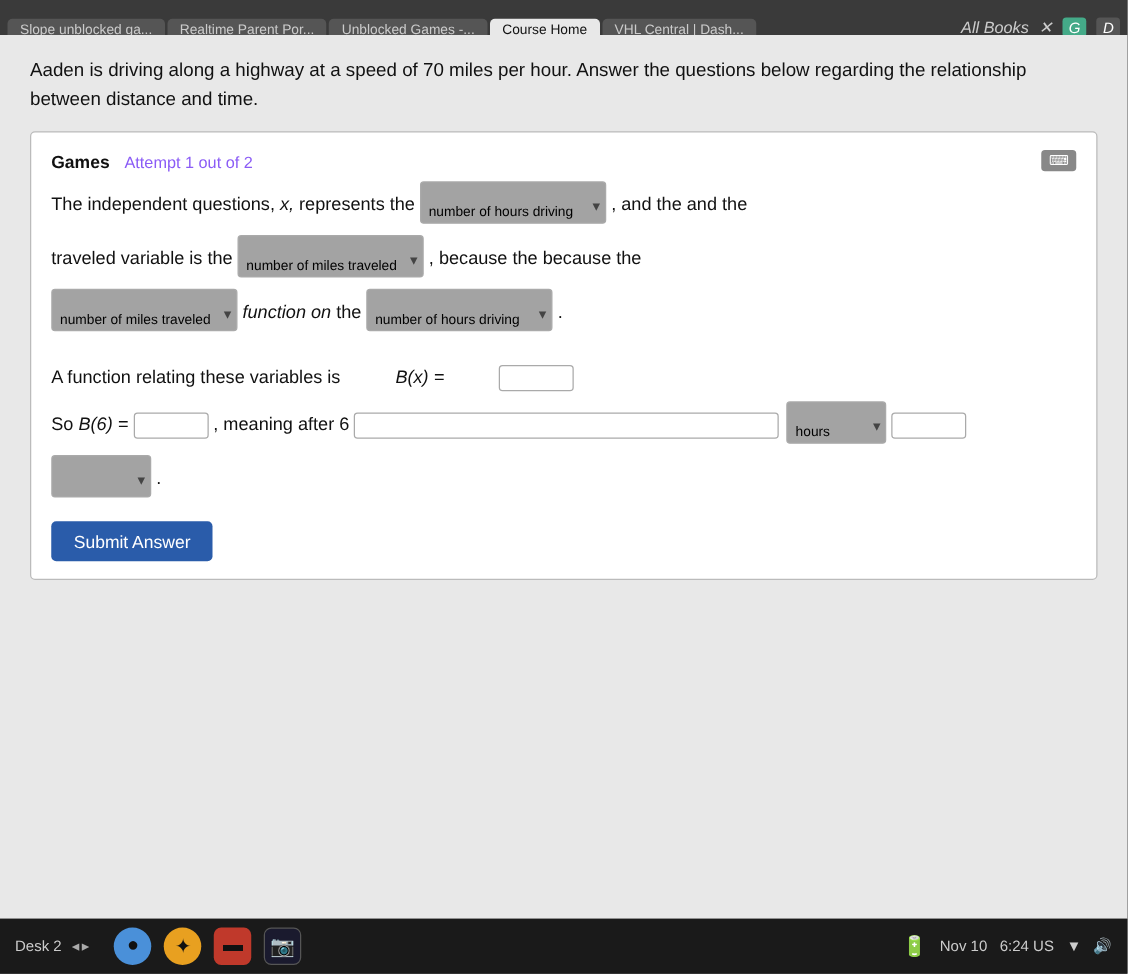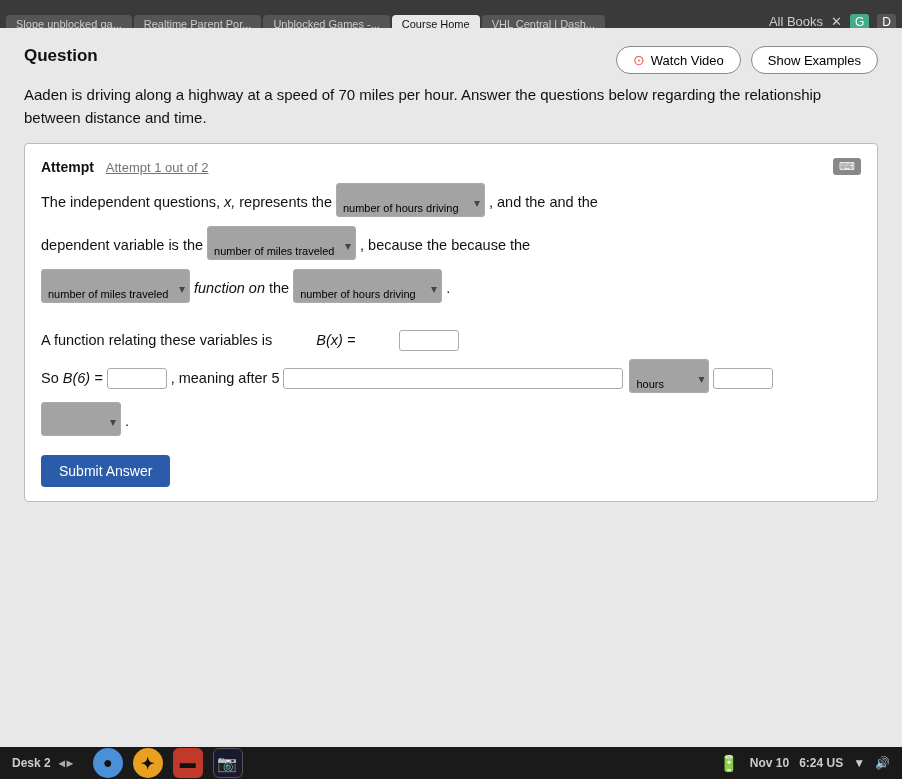--- a/index.html
+++ b/index.html
@@ -41,20 +41,21 @@
       background: #e8e8e8;
       color: #111;
     }
     .tab-icons {
       margin-left: auto;
       display: flex;
       gap: 8px;
       color: #ccc;
       font-size: 13px;
       padding-bottom: 4px;
+      font-style: italic;
     }
 
     
     .page-content {
       background: #e8e8e8;
       flex: 1;
       padding: 18px 24px 10px;
       display: flex;
       flex-direction: column;
       gap: 10px;
@@ -111,22 +112,21 @@
     .answer-box {
       background: #fff;
       border: 1px solid #bbb;
       border-radius: 4px;
       padding: 14px 16px;
       margin-top: 4px;
     }
     .attempt-label {
       font-weight: normal;
       font-size: 13px;
-      color: #737373;
-      text-decoration: underline;
+      color: #8b5cf6;
     }
     .keyboard-btn {
       float: right;
       background: #888;
       color: #fff;
       border: none;
       border-radius: 3px;
       padding: 2px 6px;
       font-size: 11px;
       cursor: pointer;
@@ -187,26 +187,25 @@
       font-size: 14px;
       font-weight: normal;
       cursor: pointer;
       margin-top: 10px;
       align-self: flex-start;
     }
 
     
     .taskbar {
       background: #1a1a1a;
-      height: 32px;
+      height: 44px;
       display: flex;
       align-items: center;
       padding: 0 12px;
       flex-shrink: 0;
-      font-weight: bold;
     }
     .taskbar-label {
       color: #ccc;
       font-size: 12px;
       margin-right: 8px;
     }
     .taskbar-arrows {
       color: #aaa;
       font-size: 12px;
       display: flex;
@@ -271,37 +270,27 @@
   <div class="tab-icons">
     <span>All Books</span>
     <span>✕</span>
     <span style="background:#4a8; color:#fff; padding:1px 5px; border-radius:3px; font-size:12px;">G</span>
     <span style="background:#555; color:#fff; padding:1px 5px; border-radius:3px; font-size:12px;">D</span>
   </div>
 </div>
 
 <div class="page-content">
 
-  <div class="question-header">
-    <div class="question-title">Question</div>
-    <div class="header-buttons">
-      <button class="btn-watch-video">
-        <span class="play-icon">⊙</span>
-        <span>Watch Video</span>
-      </button>
-      <button class="btn-show-examples">Show Examples</button>
-    </div>
-  </div>
 
   <div class="question-text">Aaden is driving along a highway at a speed of 70 miles per hour. Answer the questions below regarding the relationship between distance and time.</div>
 
   <div class="answer-box clearfix">
     <div style="display:flex; justify-content:space-between; align-items:center; margin-bottom:8px;">
       <div>
-        <span class="bold-text">Attempt</span>
+        <span class="bold-text">Games</span>
         <span class="attempt-label" style="margin-left:8px;">Attempt 1 out of 2</span>
       </div>
       <button class="keyboard-btn">⌨</button>
     </div>
 
     
     <div class="answer-row">
       <span>The independent questions,</span>
       <span class="math-text">x,</span>
       <span>represents the</span>
@@ -310,21 +299,21 @@
           <option>number of hours driving</option>
           <option>number of miles traveled</option>
         </select>
       </div>
       <span>, and the</span>
       <span>and the</span>
     </div>
 
     
     <div class="answer-row">
-      <span>dependent variable is the</span>
+      <span>traveled variable is the</span>
       <div class="dropdown-wrap">
         <select class="dropdown-select">
           <option>number of miles traveled</option>
           <option>number of hours driving</option>
         </select>
       </div>
       <span>, because the</span>
       <span>because the</span>
     </div>
 
@@ -352,21 +341,21 @@
       <span>A function relating these variables is</span>
       <span class="math-text">B(x) =</span>
       <input type="text" class="text-input" value="" style="">
     </div>
 
     
     <div class="answer-row" style="margin-top:2px;">
       <span>So</span>
       <span class="math-text">B(6) =</span>
       <input type="text" class="text-input" value="" style="">
-      <span>, meaning after 5</span>
+      <span>, meaning after 6</span>
       <input type="text" class="text-input text-input-long" value="" style="">
       <div class="dropdown-wrap" style="margin-left:2px;">
         <select class="dropdown-select">
           <option>hours</option>
           <option>miles</option>
         </select>
       </div>
       <input type="text" class="text-input" value="" style="">
     </div>
 

